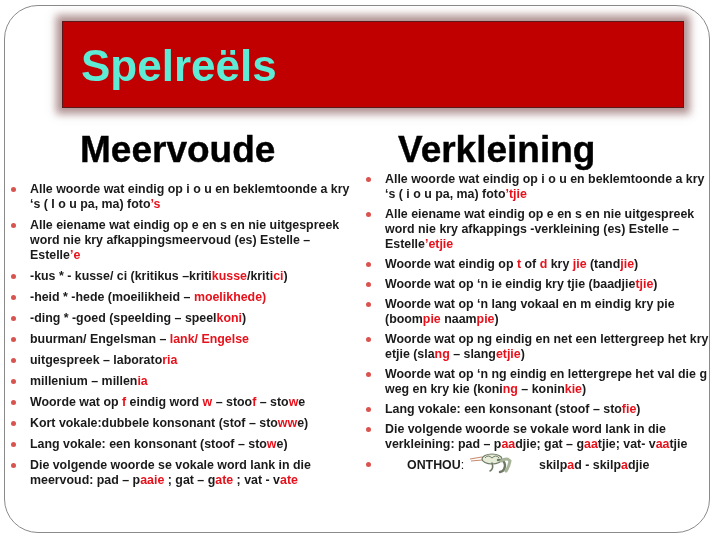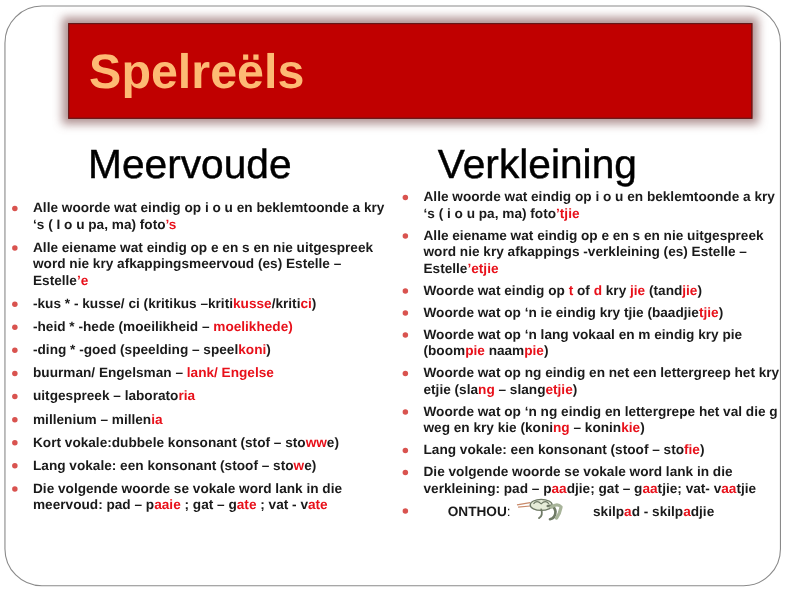--- a/index.html
+++ b/index.html
@@ -37,29 +37,29 @@
       border: 1px solid #5a1a1a;
       box-sizing: border-box;
       box-shadow: 0 0 8px 6px rgba(150, 110, 110, 0.75);
     }
     .title-text {
       position: absolute;
       left: 18px;
       top: 22px;
       font-size: 44px;
       font-weight: bold;
-      color: #fdba74;
+      color: #5eead4;
       letter-spacing: 0px;
       line-height: 1;
     }
     .col-heading {
       position: absolute;
       top: 131px;
       font-size: 37px;
-      font-weight: normal;
+      font-weight: bold;
       color: #000000;
       line-height: 1;
       -webkit-text-stroke: 0.4px #000;
     }
     .col-heading.left { left: 80px; }
     .col-heading.right { left: 398px; }
     ul.rules {
       position: absolute;
       margin: 0;
       padding: 0;
@@ -120,20 +120,21 @@
 
   <ul class="rules left">
       <li><span class="bullet"></span><span>Alle woorde wat eindig op i o u en beklemtoonde a kry  ‘s ( I o u pa, ma)  foto</span><span class="r">’s</span></li>
       <li><span class="bullet"></span><span>Alle eiename wat eindig op e en s en nie uitgespreek word nie kry afkappingsmeervoud (es) Estelle – Estelle</span><span class="r">’e</span></li>
       <li><span class="bullet"></span><span>-kus * - kusse/ ci   (kritikus –kriti</span><span class="r">kusse</span><span>/kriti</span><span class="r">ci</span><span>)</span></li>
       <li><span class="bullet"></span><span>-heid * -hede (moeilikheid – </span><span class="r">moelikhede)</span></li>
       <li><span class="bullet"></span><span>-ding * -goed   (speelding – speel</span><span class="r">koni</span><span>)</span></li>
       <li><span class="bullet"></span><span>buurman/ Engelsman – </span><span class="r">lank/ Engelse</span></li>
       <li><span class="bullet"></span><span> uitgespreek – laborato</span><span class="r">ria</span></li>
       <li><span class="bullet"></span><span>millenium – millen</span><span class="r">ia</span></li>
+      <li><span class="bullet"></span><span>Woorde wat op </span><span class="r">f</span><span> eindig word </span><span class="r">w</span><span> – stoo</span><span class="r">f</span><span> – sto</span><span class="r">w</span><span>e</span></li>
       <li><span class="bullet"></span><span>Kort vokale:dubbele konsonant (stof – sto</span><span class="r">ww</span><span>e)</span></li>
       <li><span class="bullet"></span><span>Lang vokale: een konsonant (stoof – sto</span><span class="r">w</span><span>e)</span></li>
       <li><span class="bullet"></span><span>Die volgende woorde se vokale word lank in die meervoud:  pad – p</span><span class="r">aaie</span><span> ; gat – g</span><span class="r">ate</span><span> ; vat - v</span><span class="r">ate</span></li>
     </ul>
 
   <ul class="rules right">
   <li><span class="bullet"></span><span>Alle woorde wat eindig op i o u en beklemtoonde a kry  ‘s ( i o u pa, ma)  foto</span><span class="r">’tjie</span></li>
       <li><span class="bullet"></span><span>Alle eiename wat eindig op e en s en nie uitgespreek word nie kry afkappings -verkleining (es) Estelle – Estelle</span><span class="r">’etjie</span></li>
       <li><span class="bullet"></span><span>Woorde wat eindig op </span><span class="r">t</span><span> of </span><span class="r">d</span><span> kry </span><span class="r">jie</span><span> (tand</span><span class="r">jie</span><span>)</span></li>
       <li><span class="bullet"></span><span>Woorde wat op ‘n ie eindig kry tjie (baadjie</span><span class="r">tjie</span><span>)</span></li>

